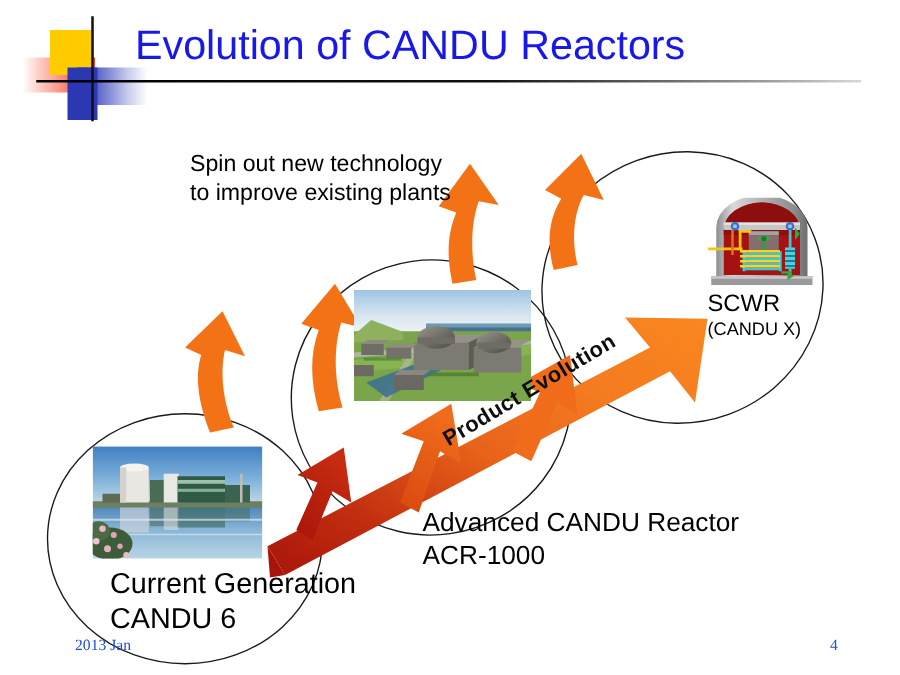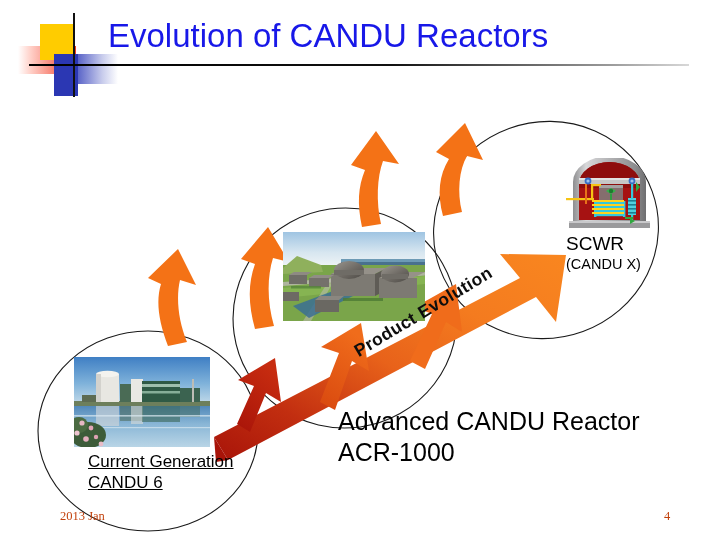--- a/index.html
+++ b/index.html
@@ -112,47 +112,46 @@
   }
   #scwr-sub {
     left: 566px;
     top: 256px;
     font-size: 14.5px;
     font-weight: normal;
   }
   #acr-text {
     left: 338px;
     top: 406px;
-    font-size: 25px;
+    font-size: 21px;
   }
   #curgen-text {
     left: 88px;
     top: 452px;
-    font-size: 17px;
-    text-decoration: underline;
+    font-size: 23px;
   }
   #prod-evo {
     position: absolute;
     left: 356px;
     top: 342px;
     font-size: 17.5px;
     font-weight: bold;
     color: #0d0d0d;
     transform: rotate(-31deg);
     transform-origin: left center;
     white-space: nowrap;
     letter-spacing: 0.4px;
   }
 
   
   .footer {
     position: absolute;
     font-family: "Liberation Serif", serif;
     font-size: 12.5px;
-    color: #c2410c;
+    color: #1d4ed8;
   }
   #footer-date { left: 60px; top: 509px; }
   #footer-page { left: 664px; top: 509px; }
 
   
   #photo-candu6 {
     position: absolute;
     left: 74px;
     top: 357px;
     width: 136px;
@@ -472,20 +471,22 @@
       <rect x="62" y="54" width="8" height="1.6" fill="#1C7F92"></rect>
       <rect x="65" y="26" width="2.2" height="15" fill="#35C8DC"></rect>
       <rect x="65" y="57" width="2.2" height="5" fill="#35C8DC"></rect>
 
       <path d="M70,24 l4,5 l-4,5 z" fill="#2FA83F"></path>
       <path d="M64,60 l5,3 l-5,3 z" fill="#2FA83F"></path>
       <rect x="59" y="59" width="8" height="2" fill="#2FA83F"></rect>
     </svg>
   </div>
 
+  <div class="callout" id="spin-text">Spin out new technology
+to improve existing plants</div>
 
   <div class="callout" id="scwr-label">SCWR</div>
   <div class="callout" id="scwr-sub">(CANDU X)</div>
 
   <div class="callout" id="acr-text">Advanced CANDU Reactor
 ACR-1000</div>
 
   <div class="callout" id="curgen-text">Current Generation
 CANDU 6</div>
 

